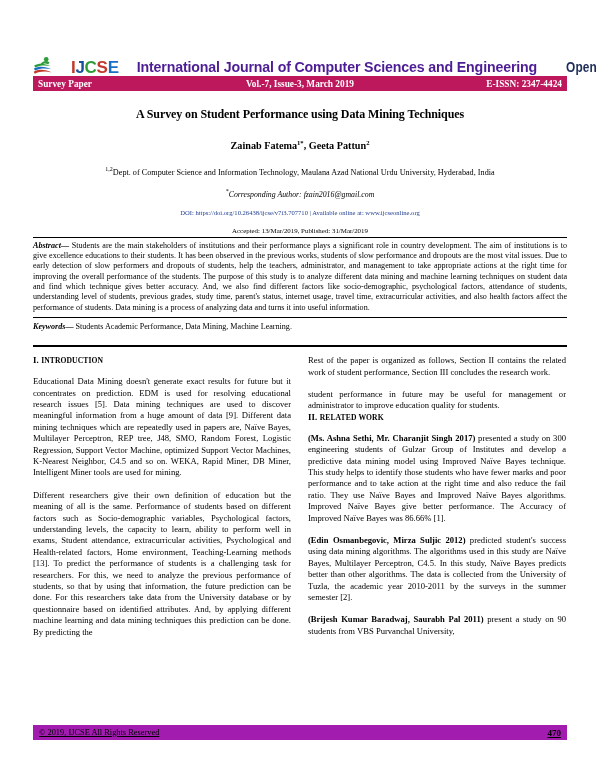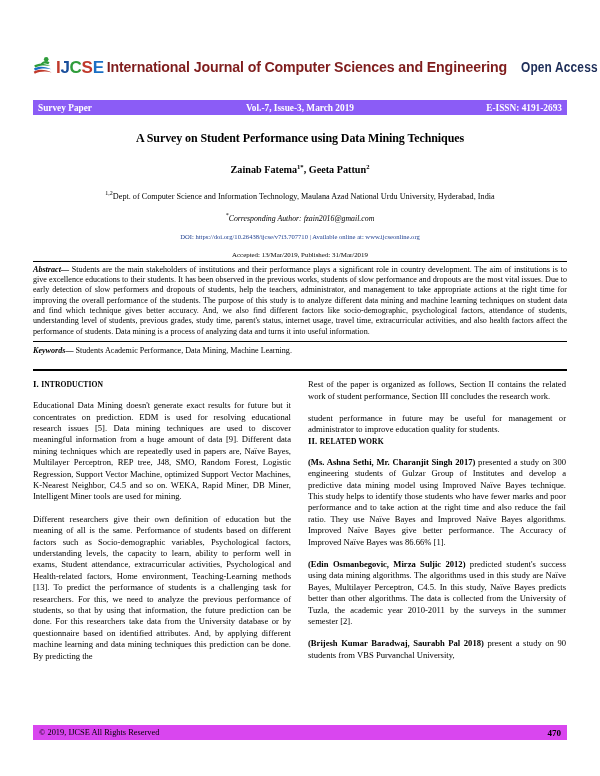--- a/index.html
+++ b/index.html
@@ -21,20 +21,21 @@
     box-sizing: border-box;
     padding: 0 33px;
   }
 
   
   .masthead {
     display: flex;
     align-items: flex-end;
     padding-top: 47px;
     height: 29px;
+    gap: 15px;
   }
   .logo-mark {
     position: relative;
     width: 22px;
     height: 20px;
     flex: 0 0 auto;
     margin-right: 1px;
   }
   .logo-mark svg { display: block; }
   .logo-ijcse {
@@ -46,44 +47,44 @@
   }
   .logo-ijcse .l1 { color: #c0392b; }
   .logo-ijcse .l2 { color: #1a4f9c; }
   .logo-ijcse .l3 { color: #2f9c3a; }
   .logo-ijcse .l4 { color: #c0392b; }
   .logo-ijcse .l5 { color: #1a6fc4; }
   .journal-name {
     font-family: "Liberation Sans", sans-serif;
     font-weight: bold;
     font-size: 14.2px;
-    color: #7f1d1d;
+    color: #4c1d95;
     letter-spacing: -0.15px;
     margin-left: 3px;
     line-height: 17px;
     white-space: nowrap;
   }
   .open-access {
     font-family: "Liberation Sans", sans-serif;
     font-weight: bold;
     font-size: 14.5px;
     color: #1d2d58;
     margin-left: 14px;
     letter-spacing: 0.2px;
     line-height: 17px;
     transform: scaleX(0.82);
     transform-origin: left bottom;
     white-space: nowrap;
   }
 
   
   .bluebar {
-    margin-top: 24px;
+    margin-top: 0;
     height: 15px;
-    background: #8b5cf6;
+    background: #be185d;
     display: flex;
     align-items: center;
     color: #ffffff;
     font-family: "Liberation Serif", serif;
     font-weight: bold;
     font-size: 9.3px;
     padding: 0 5px;
     box-sizing: border-box;
   }
   .bluebar .bb-left   { flex: 0 0 30%; text-align: left; }
@@ -175,27 +176,28 @@
   .para.tight { margin-bottom: 0; }
   .para b { font-weight: bold; }
 
   
   .footer {
     position: absolute;
     left: 33px;
     right: 33px;
     bottom: 36px;
     height: 15px;
-    background: #d946ef;
+    background: #a21caf;
     display: flex;
     align-items: center;
     justify-content: space-between;
     padding: 0 6px;
     box-sizing: border-box;
     font-size: 8.4px;
+    text-decoration: underline;
   }
   .footer .pagenum { font-weight: bold; font-size: 9px; }
 </style>
 </head>
 <body>
 
 <div class="page">
 
   <div class="masthead">
     <span class="logo-mark">
@@ -208,21 +210,21 @@
       </svg>
     </span>
     <span class="logo-ijcse"><span class="l1">I</span><span class="l2">J</span><span class="l3">C</span><span class="l4">S</span><span class="l5">E</span></span>
     <span class="journal-name">International Journal of Computer Sciences and Engineering</span>
     <span class="open-access">Open Access</span>
   </div>
 
   <div class="bluebar">
     <span class="bb-left">Survey Paper</span>
     <span class="bb-center">Vol.-7, Issue-3, March 2019</span>
-    <span class="bb-right">E-ISSN: 4191-2693</span>
+    <span class="bb-right">E-ISSN: 2347-4424</span>
   </div>
 
   <div class="title">A Survey on Student Performance using Data Mining Techniques</div>
 
   <div class="authors">
     <span>Zainab Fatema</span><sup>1*</sup><span>, </span><span>Geeta Pattun</span><sup>2</sup>
   </div>
 
   <div class="affiliation">
     <sup>1,2</sup><span>Dept. of Computer Science and Information Technology, Maulana Azad National Urdu University, Hyderabad, India</span>
@@ -266,21 +268,21 @@
         <span class="sc">RELATED WORK</span>
       </div>
 
       <p class="para">
         <b>(Ms. Ashna Sethi, Mr. Charanjit Singh 2017)</b><span> presented a study on 300 engineering students of Gulzar Group of Institutes and develop a predictive data mining model using Improved Naïve Bayes technique. This study helps to identify those students who have fewer marks and poor performance and to take action at the right time and also reduce the fail ratio. They use Naïve Bayes and Improved Naïve Bayes algorithms. Improved Naïve Bayes give better performance. The Accuracy of Improved Naïve Bayes was 86.66% [1].</span>
       </p>
       <p class="para">
         <b>(Edin Osmanbegovic, Mirza Suljic 2012)</b><span> predicted student's success using data mining algorithms. The algorithms used in this study are Naïve Bayes, Multilayer Perceptron, C4.5. In this study, Naïve Bayes predicts better than other algorithms. The data is collected from the University of Tuzla, the academic year 2010-2011 by the surveys in the summer semester [2].</span>
       </p>
       <p class="para tight">
-        <b>(Brijesh Kumar Baradwaj, Saurabh Pal 2018)</b><span> present a study on 90 students from VBS Purvanchal University,</span>
+        <b>(Brijesh Kumar Baradwaj, Saurabh Pal 2011)</b><span> present a study on 90 students from VBS Purvanchal University,</span>
       </p>
     </div>
 
   </div>
 
   <div class="footer">
     <span>© 2019, IJCSE All Rights Reserved</span>
     <span class="pagenum">470</span>
   </div>
 

